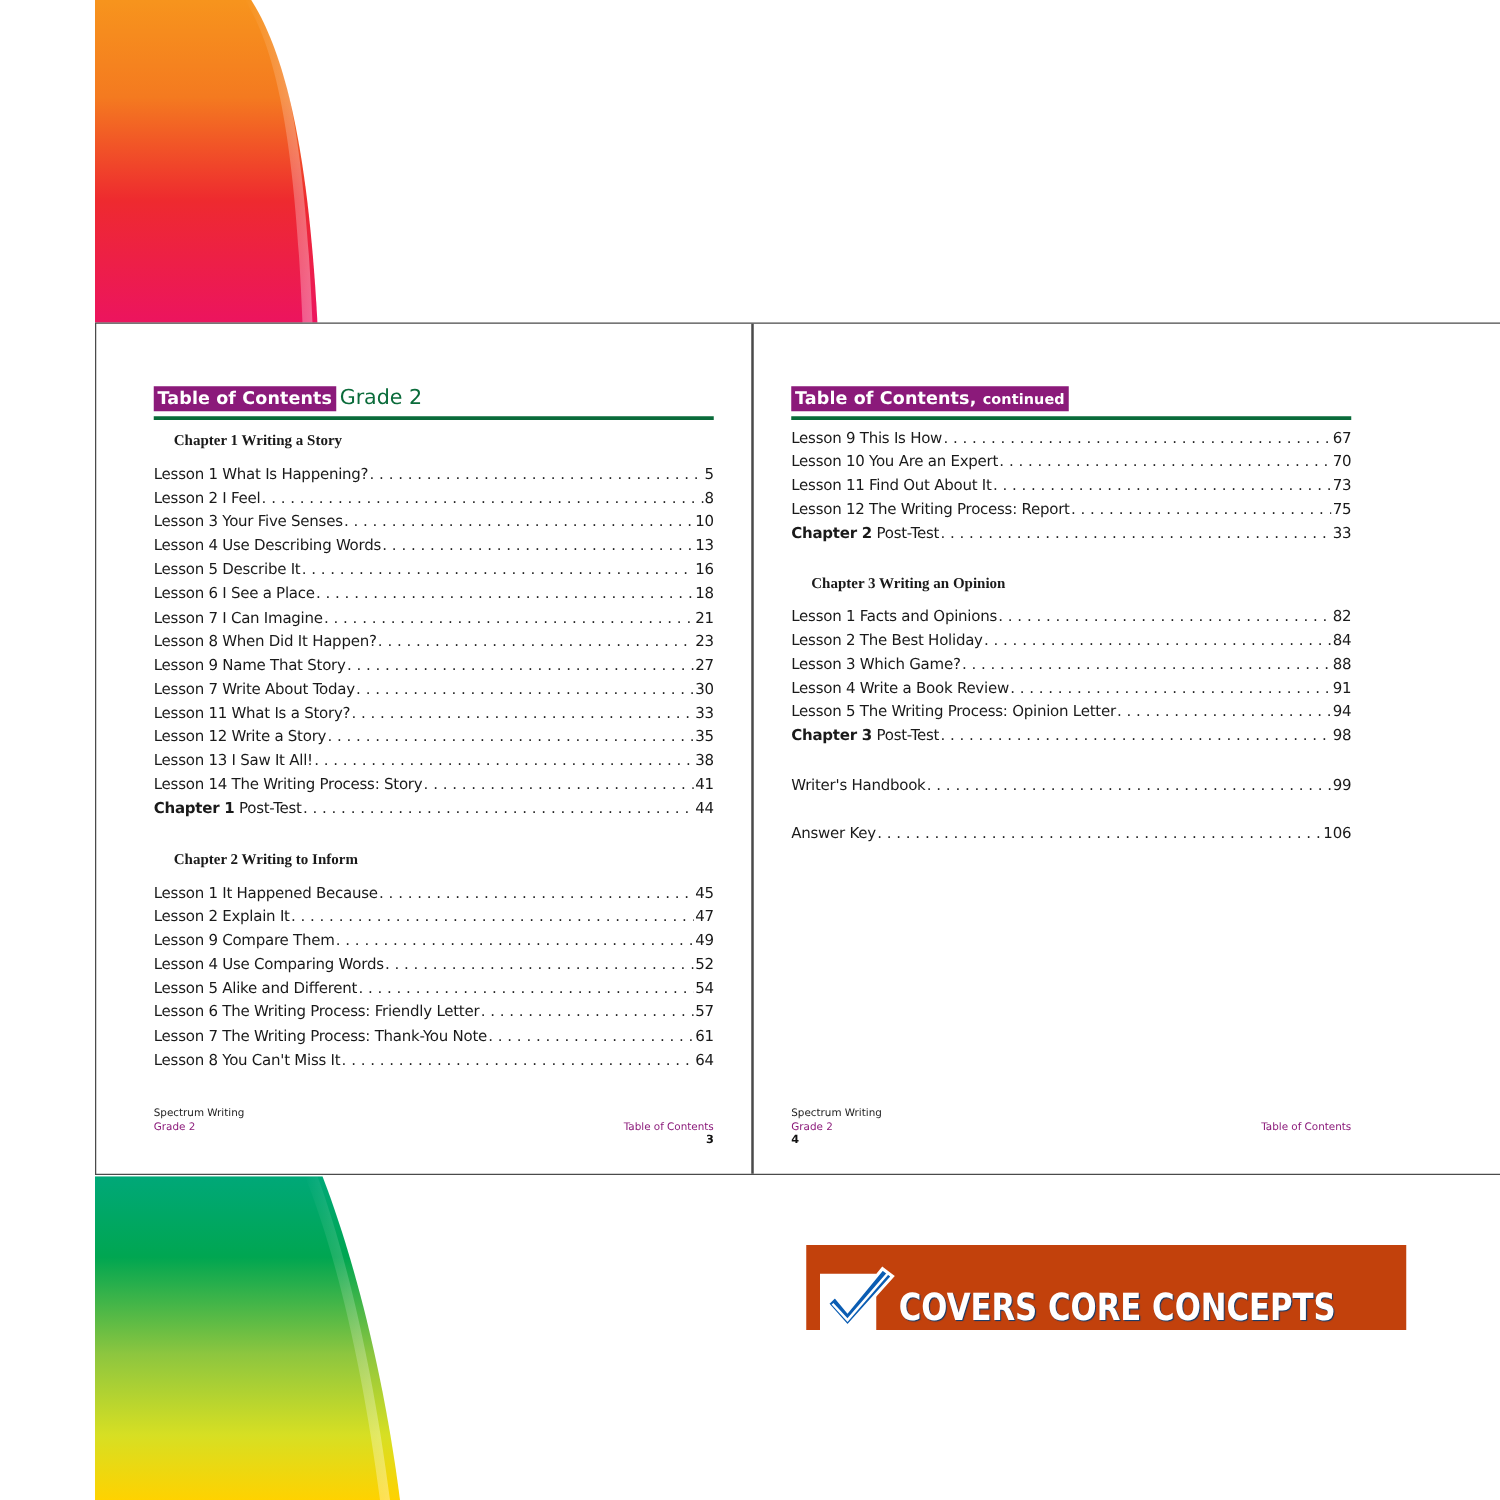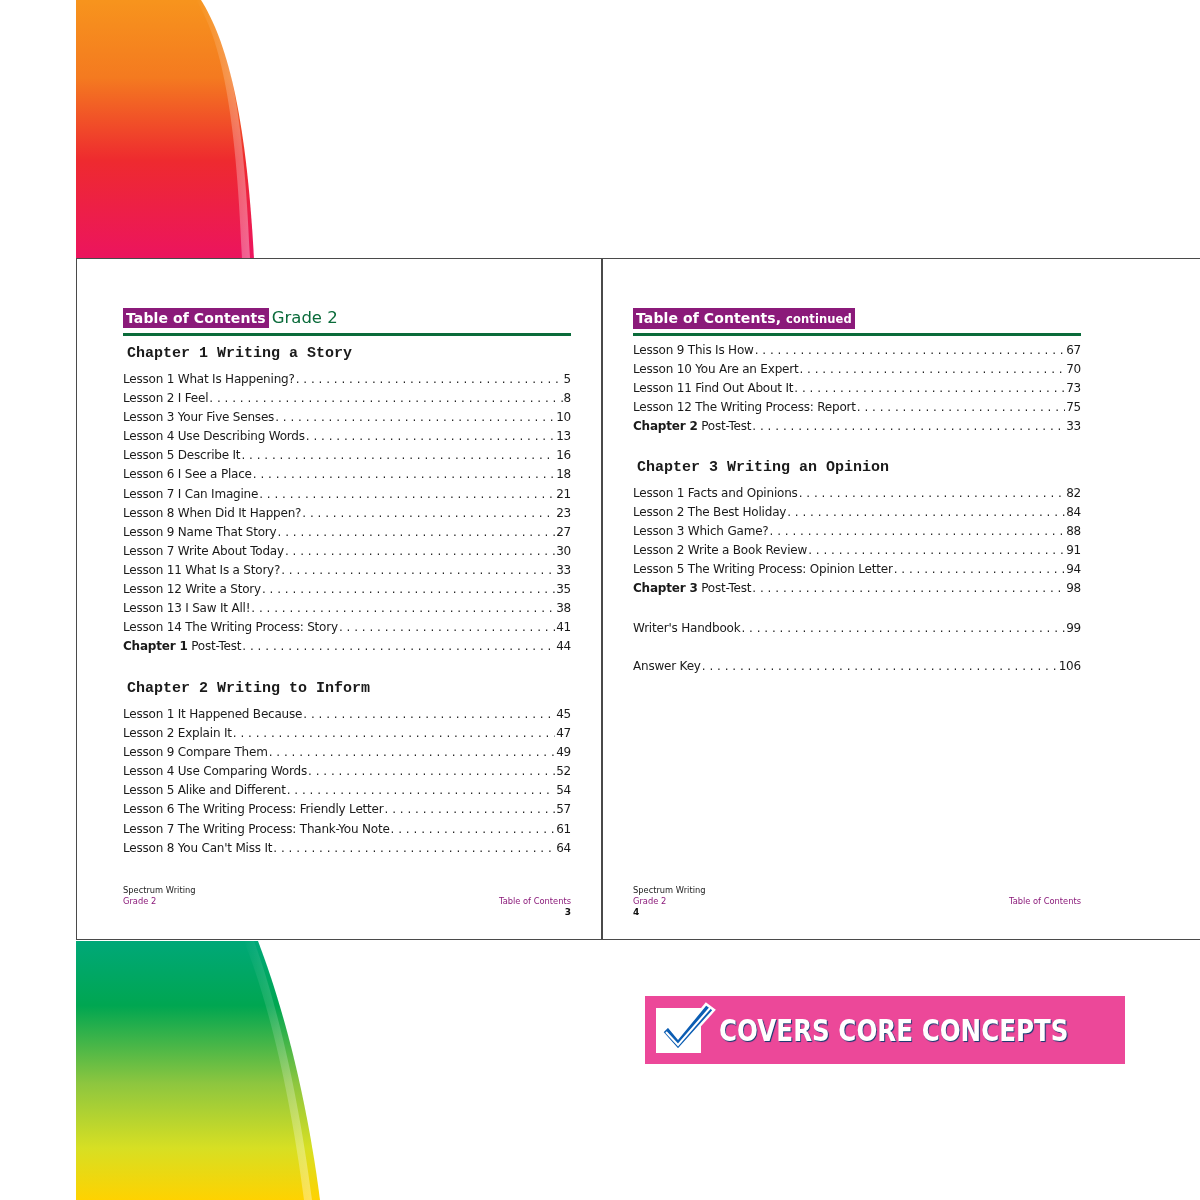--- a/index.html
+++ b/index.html
@@ -37,22 +37,22 @@
     font-family: "DejaVu Sans", sans-serif; font-weight: bold; font-size: 14px;
     padding: 1px 3px 1px 3px; line-height: 18px; letter-spacing: 0.1px;
   }
   .toc-badge .small { font-size: 11.5px; margin-top: 27px; }
   .toc-grade {
     display: inline-block; color: #0a6b3a; font-size: 16.5px;
     margin-left: 3px; vertical-align: top; line-height: 20px;
     font-family: "DejaVu Sans", sans-serif;
   }
   .chapter-title {
-    position: absolute; left: 4px; font-weight: bold; font-size: 15px;
-    font-family: Liberation Mono, monospace; white-space: nowrap;
+    position: absolute; left: 16px; font-weight: bold; font-size: 12px;
+    font-family: Liberation Serif, serif; white-space: nowrap;
   }
   .entries { position: absolute; left: 0; width: 448px; }
   .entry {
     display: flex; align-items: baseline; height: 19.1px; font-size: 12px;
     white-space: nowrap; overflow: hidden; font-family: "DejaVu Sans", sans-serif;
     letter-spacing: -0.2px;
   }
   .entry .label { flex: 0 0 auto; }
   .entry .label b { font-weight: bold; }
   .entry .leader {
@@ -68,22 +68,22 @@
   .footer { position: absolute; top: 626px; font-size: 8.3px; line-height: 11px; }
   .footer .series { color: #222; }
   .footer .grade { color: #8b1a7a; }
   .footer .section { color: #8b1a7a; }
   .footer .pnum { font-weight: bold; font-size: 9px; color: #111; }
   .footer-left { left: 0; }
   .footer-right { right: 0; text-align: right; }
 
   .badge-banner {
     position: absolute; left: 645px; top: 996px; width: 480px; height: 68px;
-    background: #ec4899; box-sizing: border-box;
-    display: flex; align-items: center;
+    background: #c2410c; box-sizing: border-box;
+    display: flex; align-items: flex-end;
   }
   .check-box {
     width: 45px; height: 45px; background: #fff; margin-left: 11px;
     position: relative; flex: 0 0 auto;
   }
   .check-box svg { position: absolute; left: 0; top: -10px; }
   .banner-text {
     color: #fff; font-family: "DejaVu Sans", sans-serif; font-weight: bold;
     font-size: 30px; letter-spacing: 0px; margin-left: 18px;
     transform: scaleX(0.82); transform-origin: left center; white-space: nowrap;
@@ -314,21 +314,21 @@
           <span class="label">Lesson 2 The Best Holiday</span>
           <span class="leader"></span>
           <span class="pg">84</span>
         </div>
       <div class="entry">
           <span class="label">Lesson 3 Which Game?</span>
           <span class="leader"></span>
           <span class="pg">88</span>
         </div>
       <div class="entry">
-          <span class="label">Lesson 2 Write a Book Review</span>
+          <span class="label">Lesson 4 Write a Book Review</span>
           <span class="leader"></span>
           <span class="pg">91</span>
         </div>
       <div class="entry">
           <span class="label">Lesson 5 The Writing Process: Opinion Letter</span>
           <span class="leader"></span>
           <span class="pg">94</span>
         </div>
       <div class="entry">
           <span class="label"><b>Chapter 3</b><span> Post-Test</span></span>

